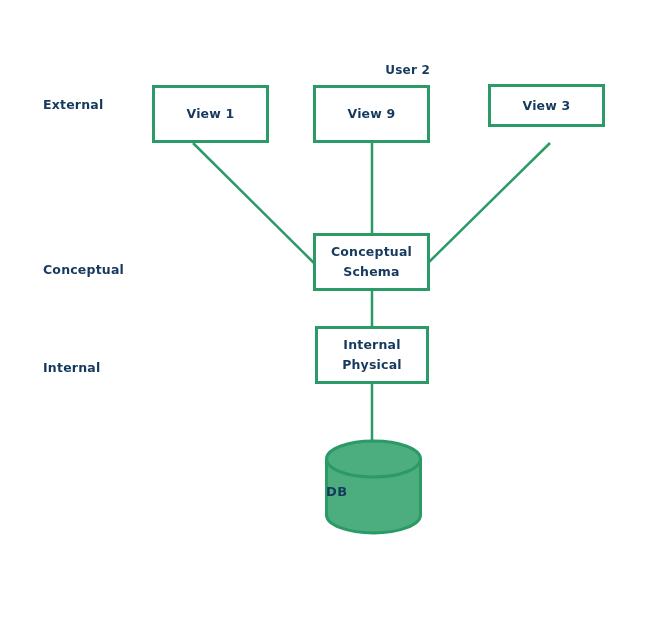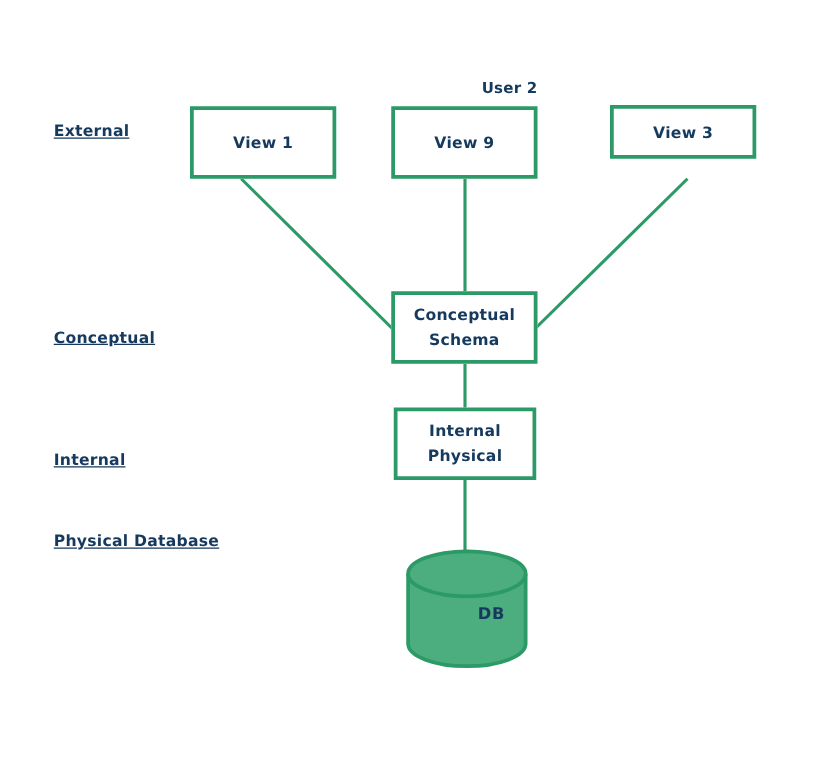--- a/index.html
+++ b/index.html
@@ -48,33 +48,32 @@
     font-weight: 700;
     letter-spacing: 0.2px;
     line-height: 20px;
   }
   .label {
     position: absolute;
     font-weight: 700;
     font-size: 12.5px;
     letter-spacing: 0.2px;
     white-space: nowrap;
-    text-decoration: underline;
   }
   .user-label {
     position: absolute;
     font-weight: 700;
     font-size: 12px;
     letter-spacing: 0.2px;
     text-align: center;
   }
   .db-label {
     position: absolute;
     left: 326px; top: 484px; width: 78px;
-    text-align: right;
+    text-align: left;
     font-weight: 700;
     font-size: 13px;
     letter-spacing: 0.5px;
   }
   
   .view1 { left: 152px; top: 85px;  width: 117px; height: 58px; }
   .view2 { left: 313px; top: 85px;  width: 117px; height: 58px; }
   .view3 { left: 488px; top: 84px;  width: 117px; height: 43px; }
   .conceptual { left: 313px; top: 233px; width: 117px; height: 58px; }
   .internal   { left: 315px; top: 326px; width: 114px; height: 58px; }
@@ -101,21 +100,20 @@
     <line class="connector" x1="372" y1="384" x2="372" y2="448"></line>
     <g>
       <path class="cyl-body" d="M 326.5 459 L 326.5 515 A 47 18 0 0 0 420.5 515 L 420.5 459"></path>
       <ellipse class="cyl-top" cx="373.5" cy="459" rx="47" ry="18"></ellipse>
     </g>
   </svg>
 
   <div class="label lv-external">External</div>
   <div class="label lv-conceptual">Conceptual</div>
   <div class="label lv-internal">Internal</div>
-  <div class="label lv-physical">Physical Database</div>
 
   <div class="user-label user2">User 2</div>
 
   <div class="box view1">
     <span>View 1</span>
   </div>
   <div class="box view2">
     <span>View 9</span>
   </div>
   <div class="box view3">

